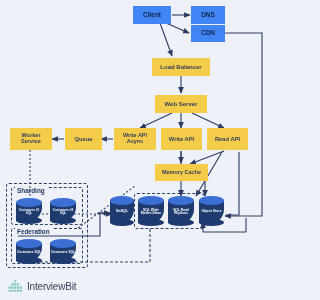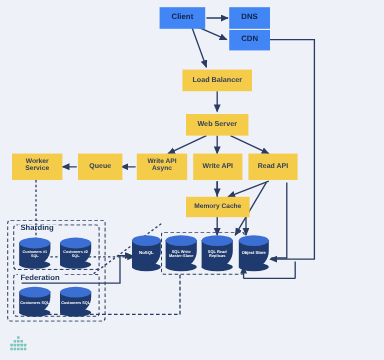--- a/index.html
+++ b/index.html
@@ -276,15 +276,16 @@
           <rect x="9.6" y="8.0" width="2.3" height="2.3" rx="0.3"></rect>
           <rect x="12.6" y="8.0" width="2.3" height="2.3" rx="0.3"></rect>
           <rect x="0.6" y="11.4" width="2.3" height="2.3" rx="0.3"></rect>
           <rect x="3.6" y="11.4" width="2.3" height="2.3" rx="0.3"></rect>
           <rect x="6.6" y="11.4" width="2.3" height="2.3" rx="0.3"></rect>
           <rect x="9.6" y="11.4" width="2.3" height="2.3" rx="0.3"></rect>
           <rect x="12.6" y="11.4" width="2.3" height="2.3" rx="0.3"></rect>
         </g>
       </svg>
     </span>
+    <span class="wordmark">InterviewBit</span>
   </div>
 
 </div>
 
 </body></html>

